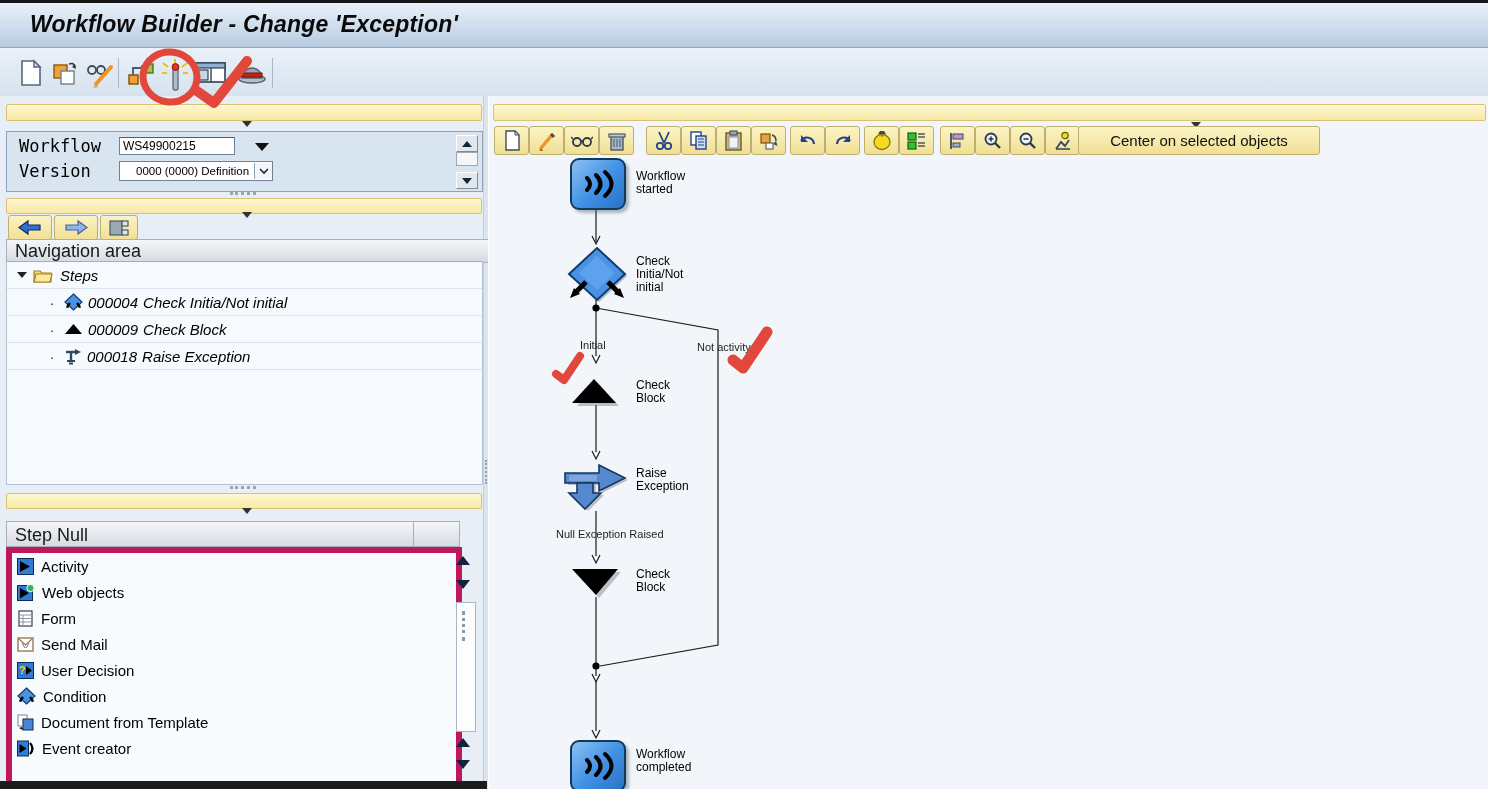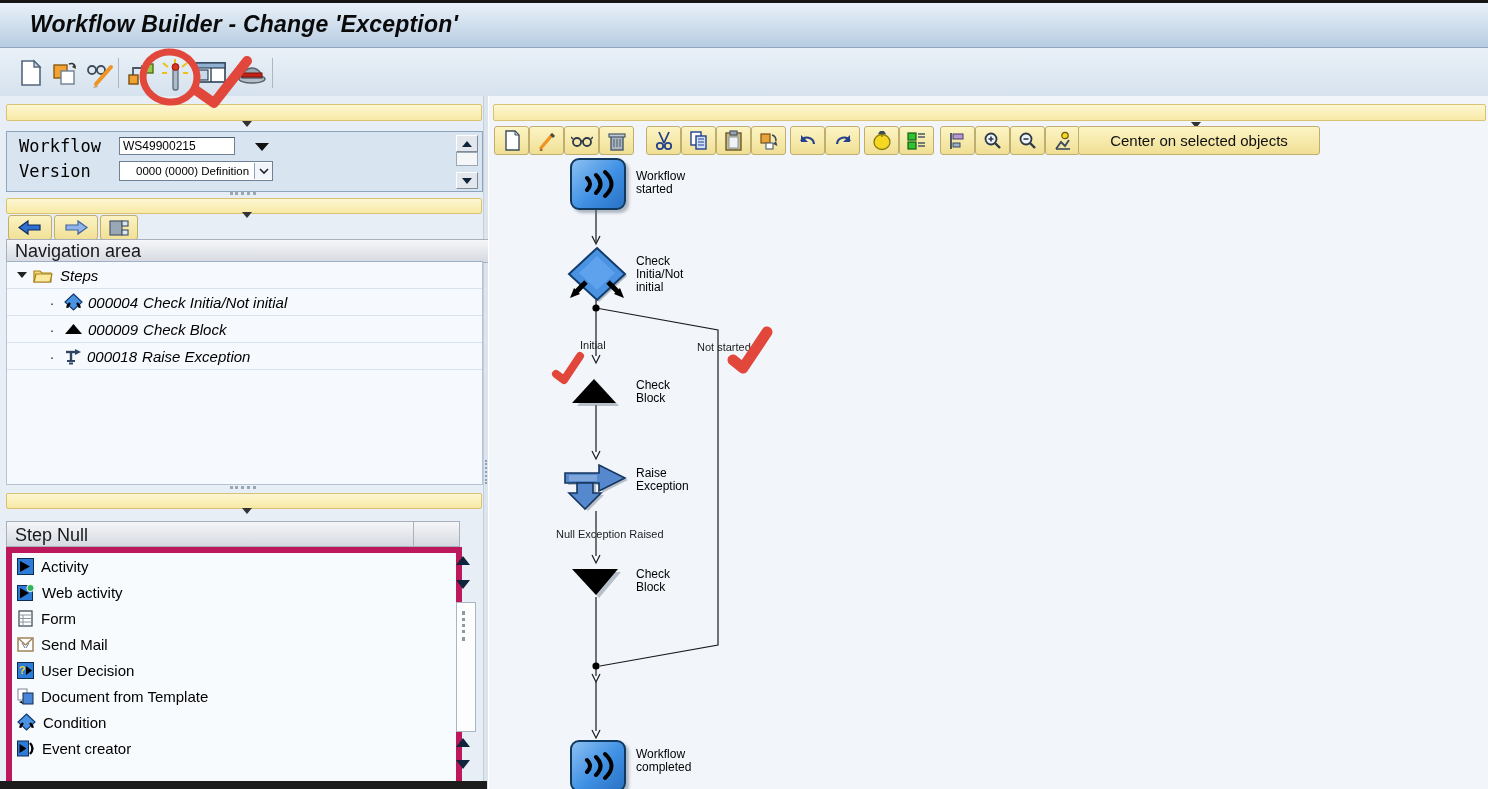--- a/index.html
+++ b/index.html
@@ -300,21 +300,21 @@
       <span>Activity</span>
     </div>
     <div class="srow">
       <span>
           <svg width="18" height="17" viewBox="0 0 18 17">
             <rect x="0.5" y="1.5" width="15" height="15" fill="#2e7cd8" stroke="#0c2c54"></rect>
             <polygon points="3,4 12,9 3,14.5" fill="#000"></polygon>
             <circle cx="13.5" cy="4" r="3.6" fill="#2fb457" stroke="#fff" stroke-width="1"></circle>
           </svg>
         </span>
-      <span>Web activity</span>
+      <span>Web objects</span>
     </div>
     <div class="srow">
       <span>
           <svg width="17" height="17" viewBox="0 0 17 17">
             <rect x="2" y="1" width="13" height="15" fill="#fff" stroke="#44505c" stroke-width="1.3"></rect>
             <path d="M2,5 h13 M2,8.5 h13 M2,12 h13 M6,5 v11" stroke="#8a96a2" stroke-width="1"></path>
           </svg>
         </span>
       <span>Form</span>
     </div>
@@ -330,42 +330,42 @@
     </div>
     <div class="srow">
       <span>
           <svg width="17" height="17" viewBox="0 0 17 17">
             <rect x="0.5" y="0.5" width="16" height="16" fill="#2e7cd8" stroke="#0c2c54"></rect>
             <text x="2" y="12" font-size="11" font-weight="bold" fill="#ffd42a" font-family="sans-serif">?</text>
             <polygon points="9,4 15,8.5 9,13" fill="#000"></polygon>
           </svg>
         </span>
       <span>User Decision</span>
+    </div>
+    <div class="srow">
+      <span>
+          <svg width="19" height="18" viewBox="0 0 19 18">
+            <polygon points="9.5,1 18,9 9.5,17 1,9" fill="#4a92e2" stroke="#123c6e" stroke-width="1.2"></polygon>
+            <path d="M6,10 l-3,4 M13,10 l3,4" stroke="#000" stroke-width="2.2"></path>
+            <path d="M2,15 l1.6,-2.6 l1.4,2 z" fill="#000"></path>
+            <path d="M17,15 l-1.6,-2.6 l-1.4,2 z" fill="#000"></path>
+          </svg>
+        </span>
+      <span>Condition</span>
     </div>
     <div class="srow">
       <span>
           <svg width="17" height="17" viewBox="0 0 17 17">
             <rect x="1" y="1" width="9" height="11" fill="#fff" stroke="#7a8694"></rect>
             <rect x="6" y="5" width="10" height="11" fill="#4a86d8" stroke="#10odrome30" stroke-width="1"></rect>
             <rect x="6" y="5" width="10" height="11" fill="none" stroke="#102c50"></rect>
             <path d="M2,14 l4,2 l-1,-3 z" fill="#000"></path>
           </svg>
         </span>
       <span>Document from Template</span>
-    </div>
-    <div class="srow">
-      <span>
-          <svg width="19" height="18" viewBox="0 0 19 18">
-            <polygon points="9.5,1 18,9 9.5,17 1,9" fill="#4a92e2" stroke="#123c6e" stroke-width="1.2"></polygon>
-            <path d="M6,10 l-3,4 M13,10 l3,4" stroke="#000" stroke-width="2.2"></path>
-            <path d="M2,15 l1.6,-2.6 l1.4,2 z" fill="#000"></path>
-            <path d="M17,15 l-1.6,-2.6 l-1.4,2 z" fill="#000"></path>
-          </svg>
-        </span>
-      <span>Condition</span>
     </div>
     <div class="srow">
       <span>
           <svg width="18" height="17" viewBox="0 0 18 17">
             <rect x="0.5" y="1" width="11" height="15" fill="#2e7cd8" stroke="#0c2c54"></rect>
             <polygon points="2.5,4 9.5,8.5 2.5,13" fill="#000"></polygon>
             <path d="M13,3 q5,5.5 0,11" fill="none" stroke="#000" stroke-width="2.2"></path>
             <path d="M14.5,7 q2,1.5 0,3" fill="none" stroke="#000" stroke-width="1.6"></path>
           </svg>
         </span>
@@ -589,21 +589,21 @@
           <path d="M20,36 L10,46"></path>
           <path d="M42,36 L52,46"></path>
         </g>
       <path d="M4,52 l4,-10 l6,6 z" fill="#000"></path>
       <path d="M58,52 l-4,-10 l-6,6 z" fill="#000"></path>
     </svg>
   </div>
   <div class="nlabel" style="left:636px;top:255px;width:60px;">Check Initia/Not initial</div>
 
   <div class="elabel" style="left:580px;top:339px;">Initial</div>
-  <div class="elabel" style="left:697px;top:341px;">Not started</div>
+  <div class="elabel" style="left:697px;top:341px;">Not activity</div>
 
   <div class="node" style="left:570px;top:378px;">
     <svg width="50" height="29" viewBox="0 0 50 29">
         <polygon points="27,4 49,28 7,28" fill="#6f7c8a" opacity="0.45"></polygon>
         <polygon points="24,1 46,25 2,25" fill="#000"></polygon>
       </svg>
   </div>
   <div class="nlabel" style="left:636px;top:379px;">Check Block</div>
 
   <div class="node" style="left:563px;top:463px;">

